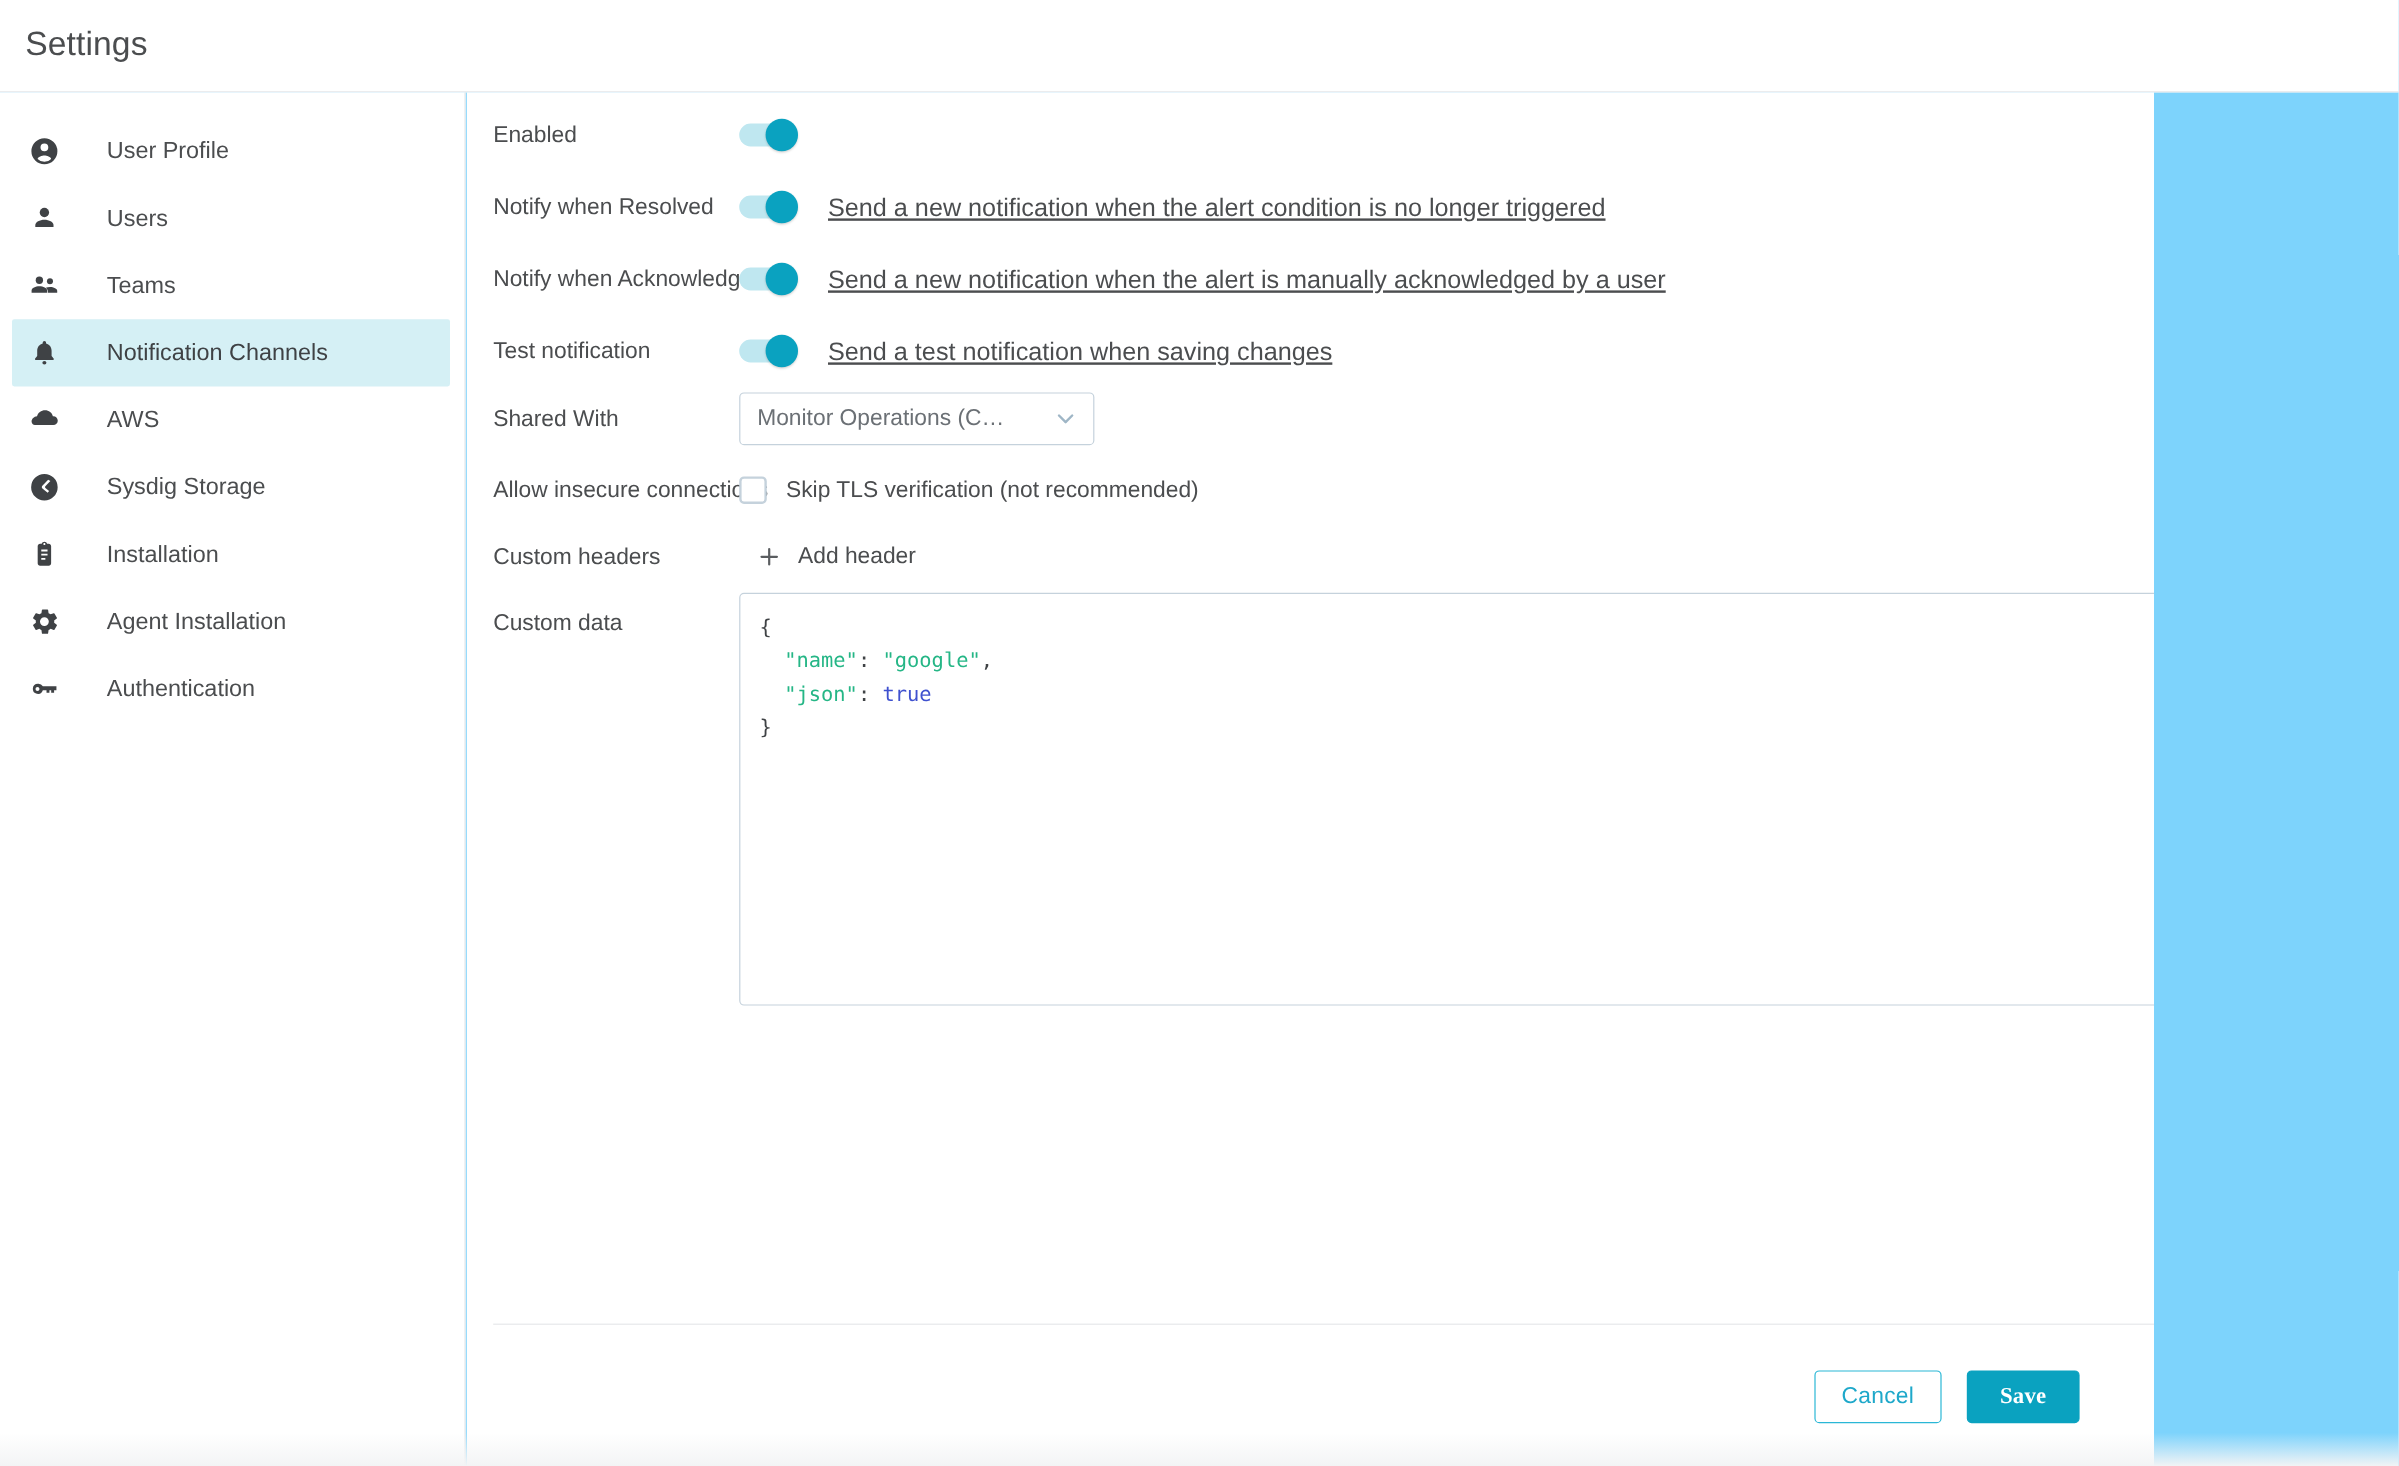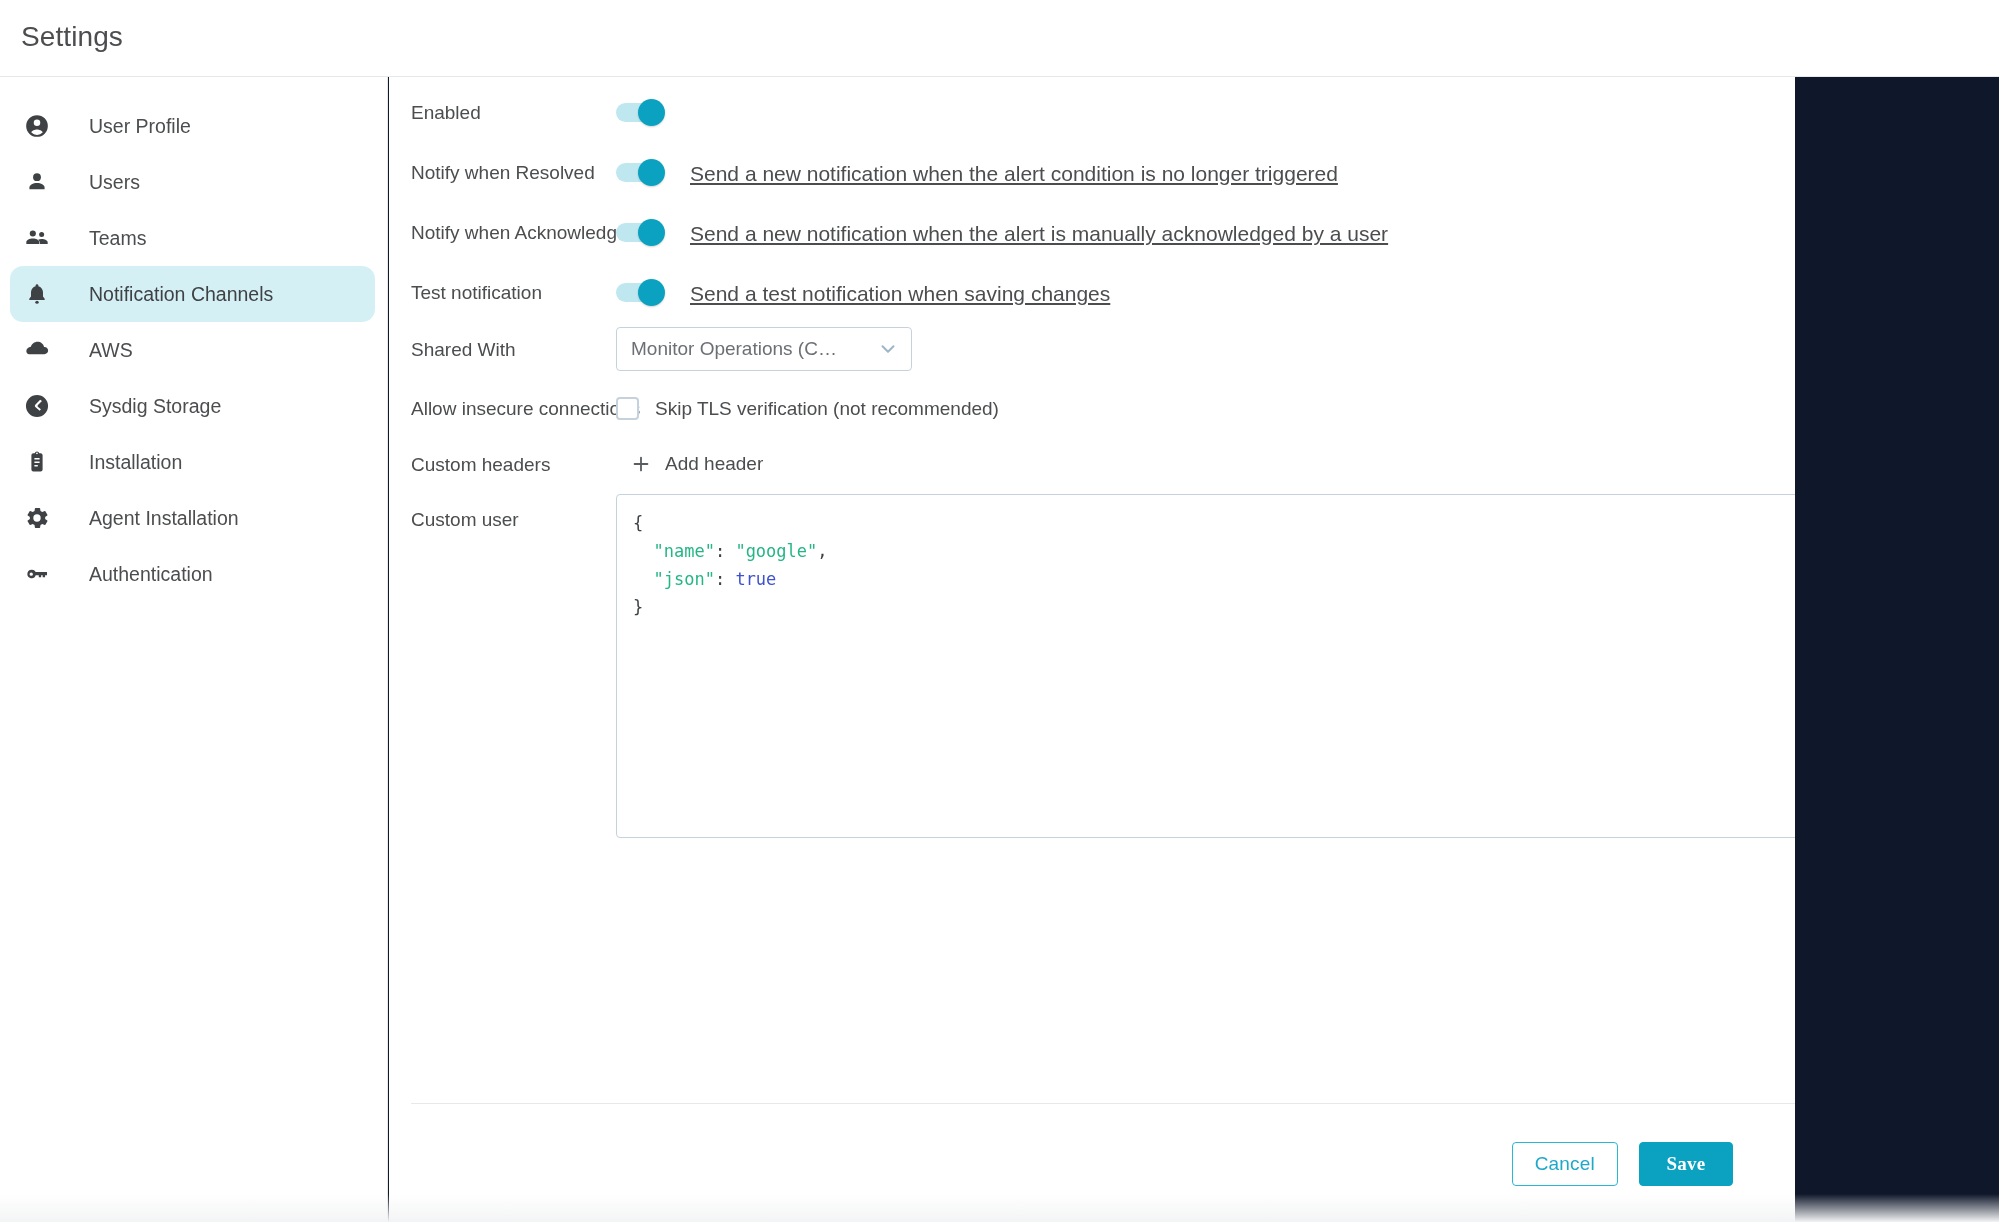--- a/index.html
+++ b/index.html
@@ -2,21 +2,21 @@
 <html><head>
 <meta charset="utf-8">
 <style>
   * { box-sizing: border-box; margin: 0; padding: 0; }
   html, body {
     width: 1999px; height: 1222px;
     background: #ffffff;
     font-family: "Liberation Sans", sans-serif;
     overflow: hidden;
   }
-  .app { position: relative; width: 1999px; height: 1222px; background: #0f172a; }
+  .app { position: relative; width: 1999px; height: 1222px; background: #7dd3fc; }
 
   
   .header {
     position: absolute; left: 0; top: 0; width: 1999px; height: 77px;
     background: #ffffff; border-bottom: 1px solid #e6e8ea;
   }
   .header-title {
     position: absolute; left: 21px; top: 21px;
     font-size: 28px; color: #4b4d4f; font-weight: 400; letter-spacing: .1px;
   }
@@ -25,21 +25,21 @@
   .sidebar {
     position: absolute; left: 0; top: 77px; width: 388px; height: 1145px;
     background: #ffffff; border-right: 1px solid #e6e8ea;
     padding-top: 21px;
   }
   .nav-item {
     position: relative; display: flex; align-items: center;
     height: 56px; margin: 0 12px 0 10px; padding-left: 14px;
     border-radius: 2px; cursor: pointer; gap: 20px;
   }
-  .nav-item.active { background: #d5f0f5; border-radius: 13px; }
+  .nav-item.active { background: #d5f0f5; }
   .nav-icon {
     width: 26px; height: 26px; flex: 0 0 26px;
     display: flex; align-items: center; justify-content: center;
     color: #3f4245; margin-right: 19px;
   }
   .nav-icon svg { display: block; }
   .nav-label {
     font-size: 19.5px; color: #4b4d4f; font-weight: 400; white-space: nowrap;
   }
   .nav-item.active .nav-label { color: #3f4245; }
@@ -331,21 +331,21 @@
                   <line x1="12" y1="5" x2="12" y2="19"></line>
                   <line x1="5" y1="12" x2="19" y2="12"></line>
                 </svg>
             </span>
             <span class="add-header-label">Add header</span>
           </div>
         </div>
       </div>
 
       <div class="row row-customdata">
-        <div class="row-label">Custom user</div>
+        <div class="row-label">Custom data</div>
         <div class="row-control">
           <div class="code-editor" id="code-editor">
               <div class="code-line"><span class="tok-punct">{</span></div>
               <div class="code-line"><span class="tok-punct">  </span><span class="tok-key">"name"</span><span class="tok-punct">: </span><span class="tok-string">"google"</span><span class="tok-punct">,</span></div>
               <div class="code-line"><span class="tok-punct">  </span><span class="tok-key">"json"</span><span class="tok-punct">: </span><span class="tok-bool">true</span></div>
               <div class="code-line"><span class="tok-punct">}</span></div>
             </div>
         </div>
       </div>
 

